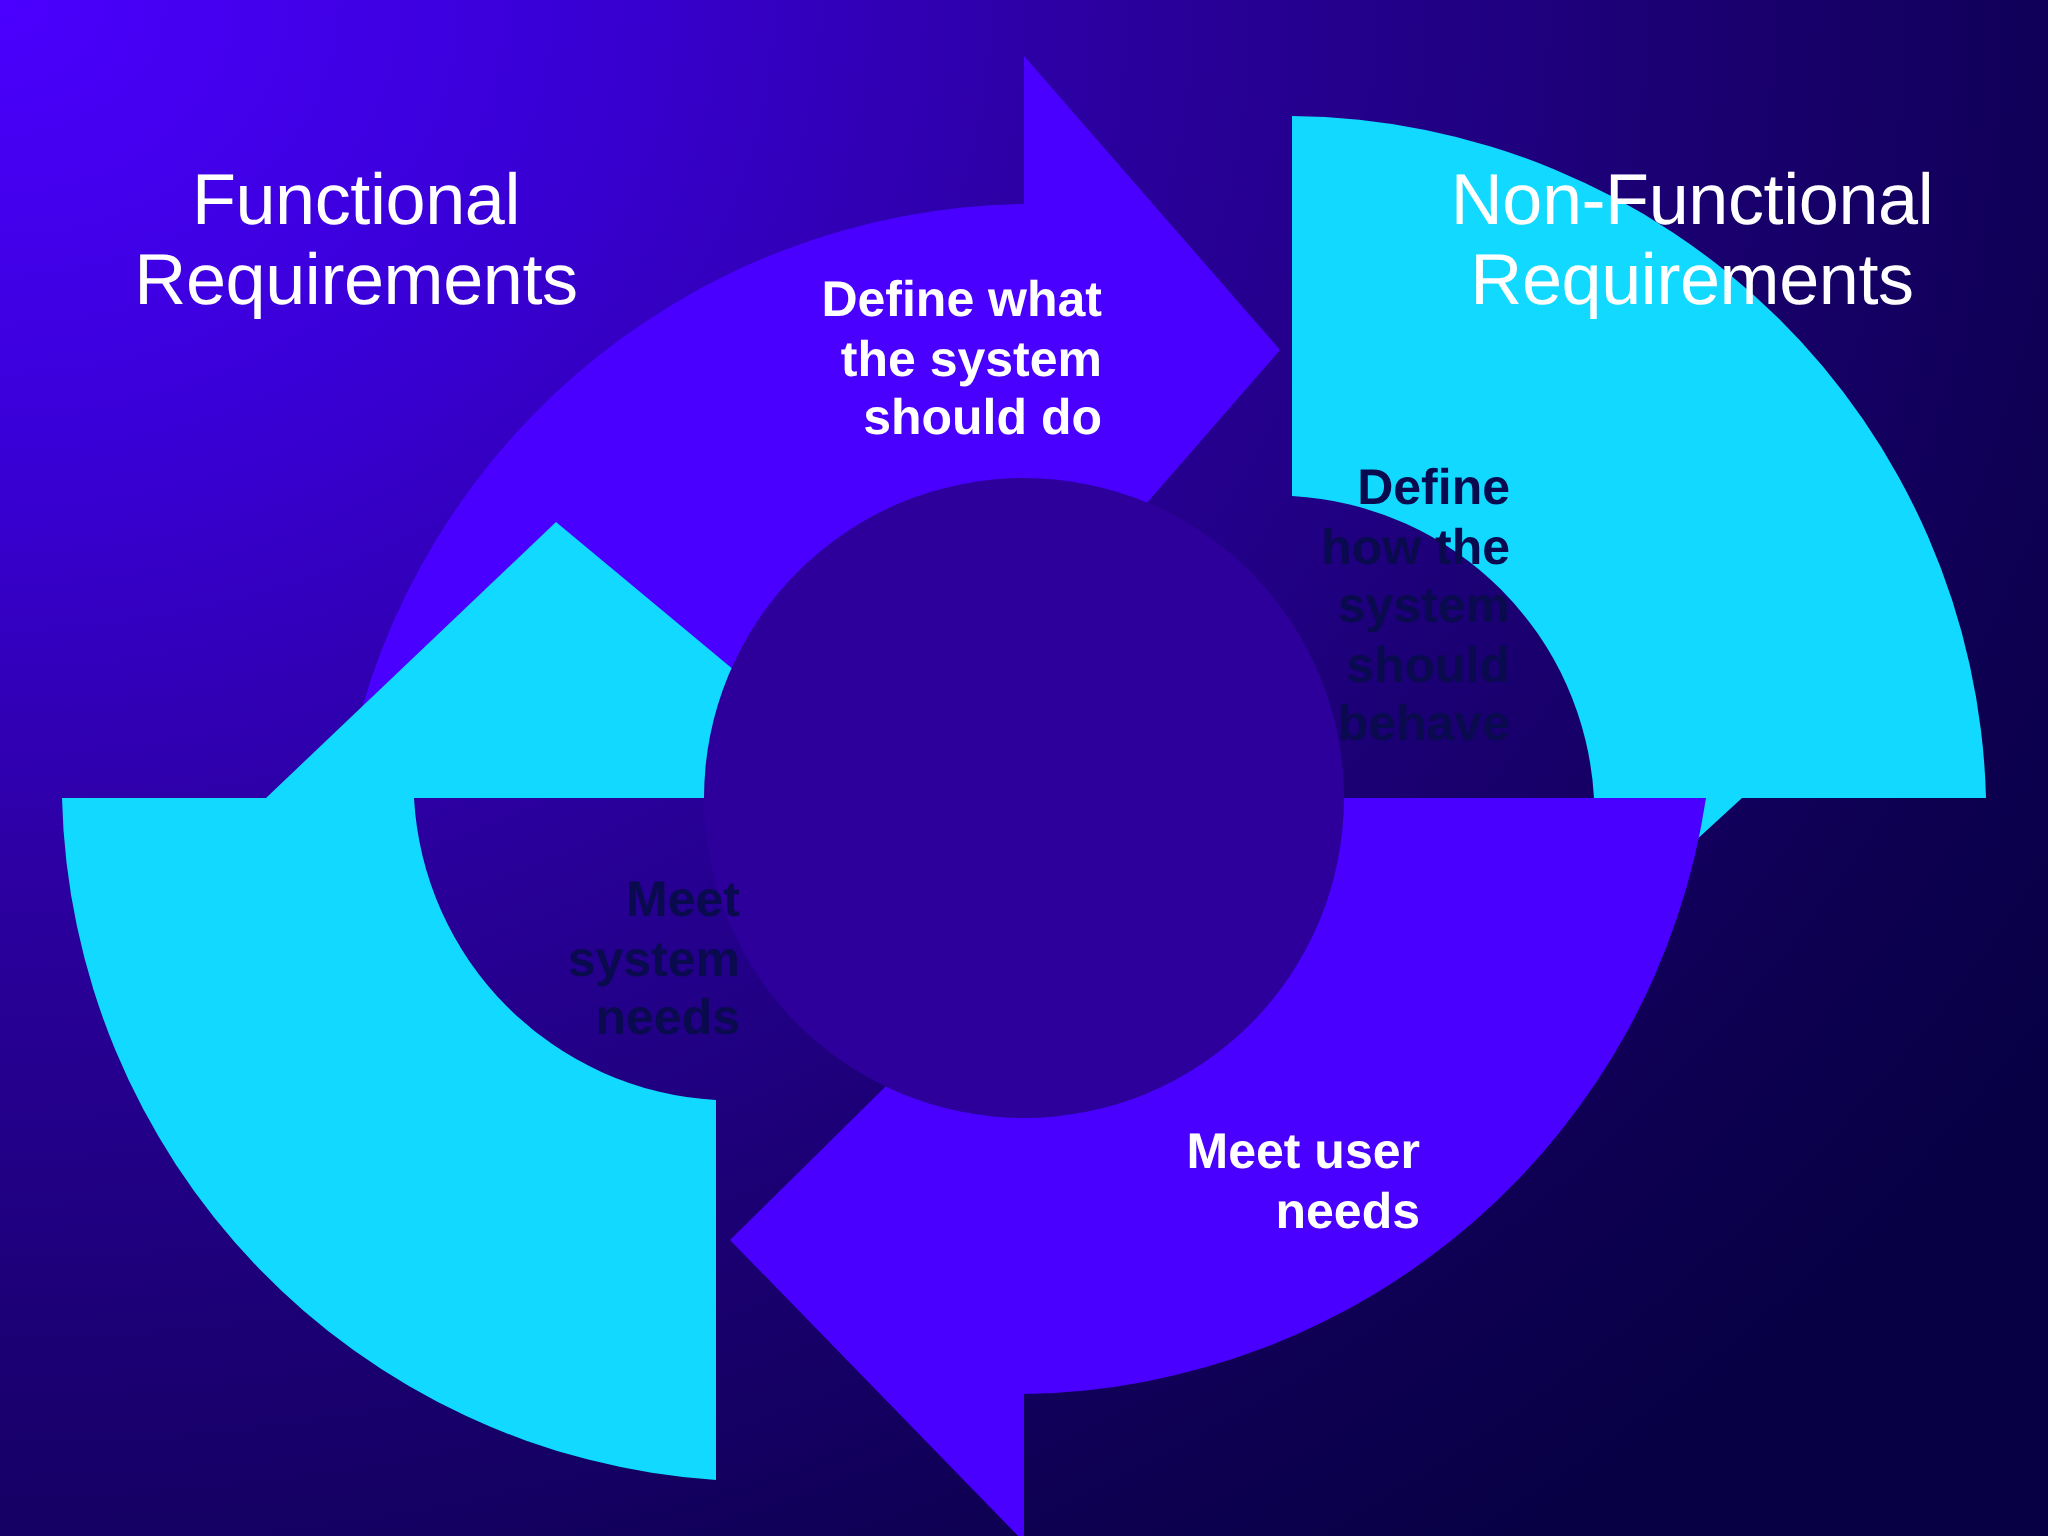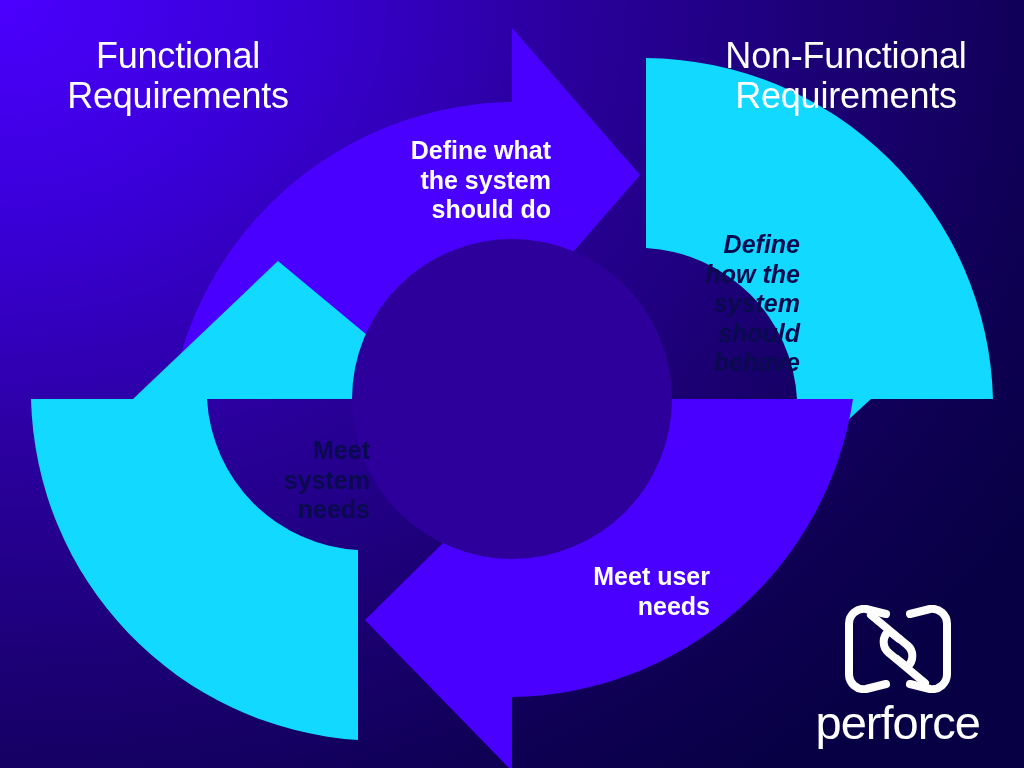--- a/index.html
+++ b/index.html
@@ -30,20 +30,21 @@
   
   .heading {
     position: absolute;
     color: #ffffff;
     font-size: 36px;
     line-height: 1.12;
     font-weight: 400;
     letter-spacing: -0.2px;
     text-align: center;
     white-space: pre-line;
+    margin-top: 44px;
   }
   #heading-functional {
     left: 18px;
     top: 36px;
     width: 320px;
   }
   #heading-nonfunctional {
     right: 3px;
     top: 36px;
     width: 350px;
@@ -58,25 +59,24 @@
     font-weight: 700;
     white-space: pre-line;
   }
   #caption-define-what {
     left: 311px;
     top: 136px;
     width: 240px;
     color: #ffffff;
   }
   #caption-define-how {
-    left: 644px;
+    left: 599px;
     top: 230px;
     width: 156px;
     color: #0a0a4f;
-    font-style: italic;
   }
   #caption-meet-system {
     left: 198px;
     top: 436px;
     width: 172px;
     color: #0a0a4f;
   }
   #caption-meet-user {
     left: 468px;
     top: 562px;
@@ -196,45 +196,14 @@
 should
 behave</div>
 
   <div class="caption" id="caption-meet-system">Meet
 system
 needs</div>
 
   <div class="caption" id="caption-meet-user">Meet user
 needs</div>
 
-  <div id="logo">
-    <svg id="logo-mark" width="106" height="88" viewBox="0 0 106 88" aria-hidden="true">
-
-      <path d="M 41 9
-               L 21 4
-               A 15 15 0 0 0 4 19
-               L 4 69
-               A 15 15 0 0 0 21 84
-               L 41 79
-               L 41 79" fill="none" stroke="#ffffff" stroke-width="8" stroke-linecap="round" stroke-linejoin="round"></path>
-
-      <path d="M 65 79
-               L 85 84
-               A 15 15 0 0 0 102 69
-               L 102 19
-               A 15 15 0 0 0 85 4
-               L 65 9
-               L 65 9" fill="none" stroke="#ffffff" stroke-width="8" stroke-linecap="round" stroke-linejoin="round"></path>
-
-      <path d="M 26 10
-               L 62 40
-               A 14 14 0 0 1 62 62
-               L 52 54" fill="none" stroke="#ffffff" stroke-width="8" stroke-linecap="round" stroke-linejoin="round"></path>
-
-      <path d="M 80 78
-               L 44 48
-               A 14 14 0 0 1 44 26
-               L 54 34" fill="none" stroke="#ffffff" stroke-width="8" stroke-linecap="round" stroke-linejoin="round"></path>
-    </svg>
-    <div id="logo-wordmark">perforce</div>
-  </div>
 
 </div>
 
 </body></html>

